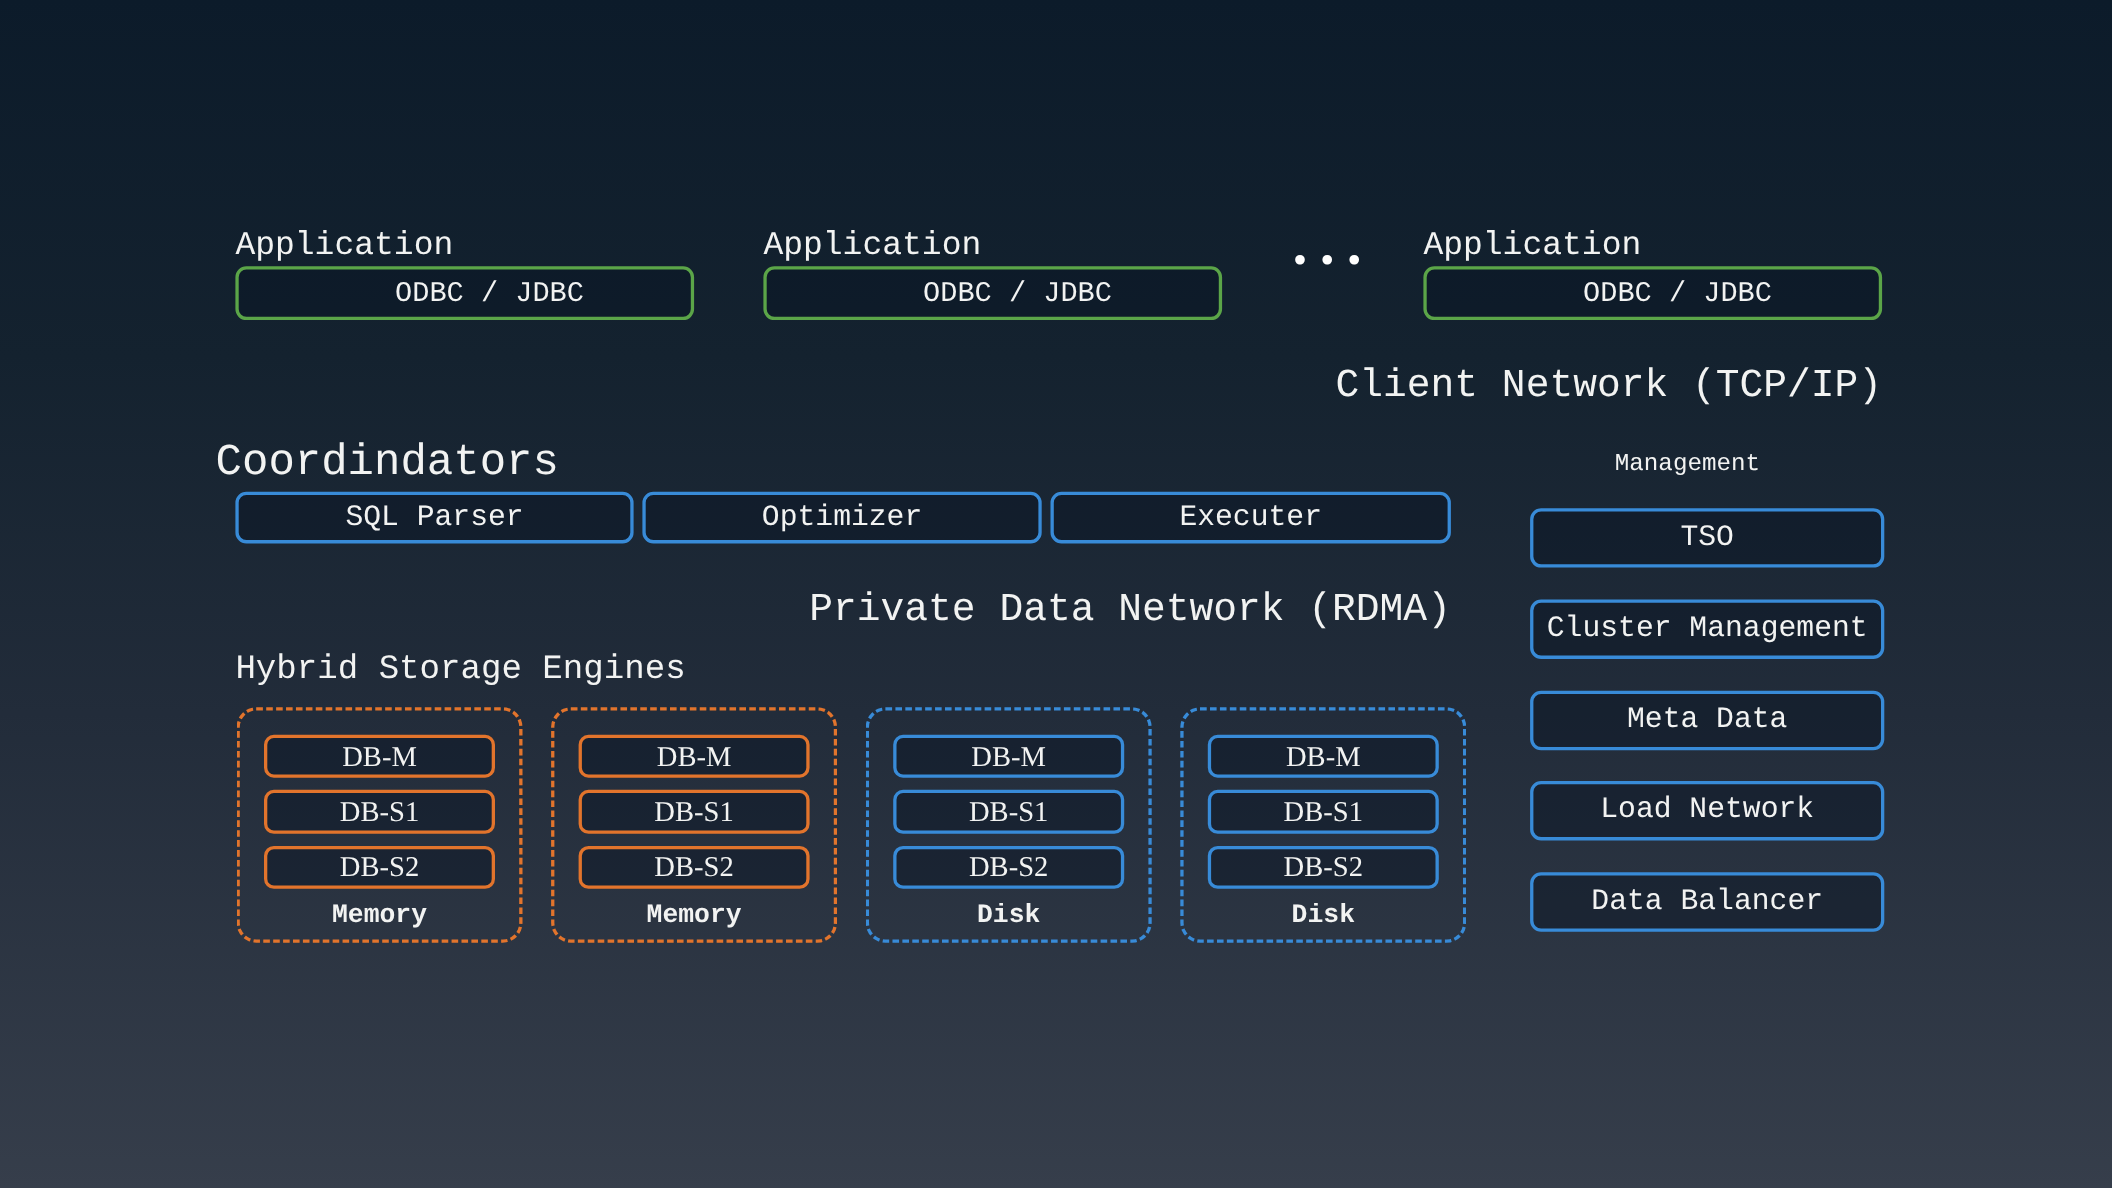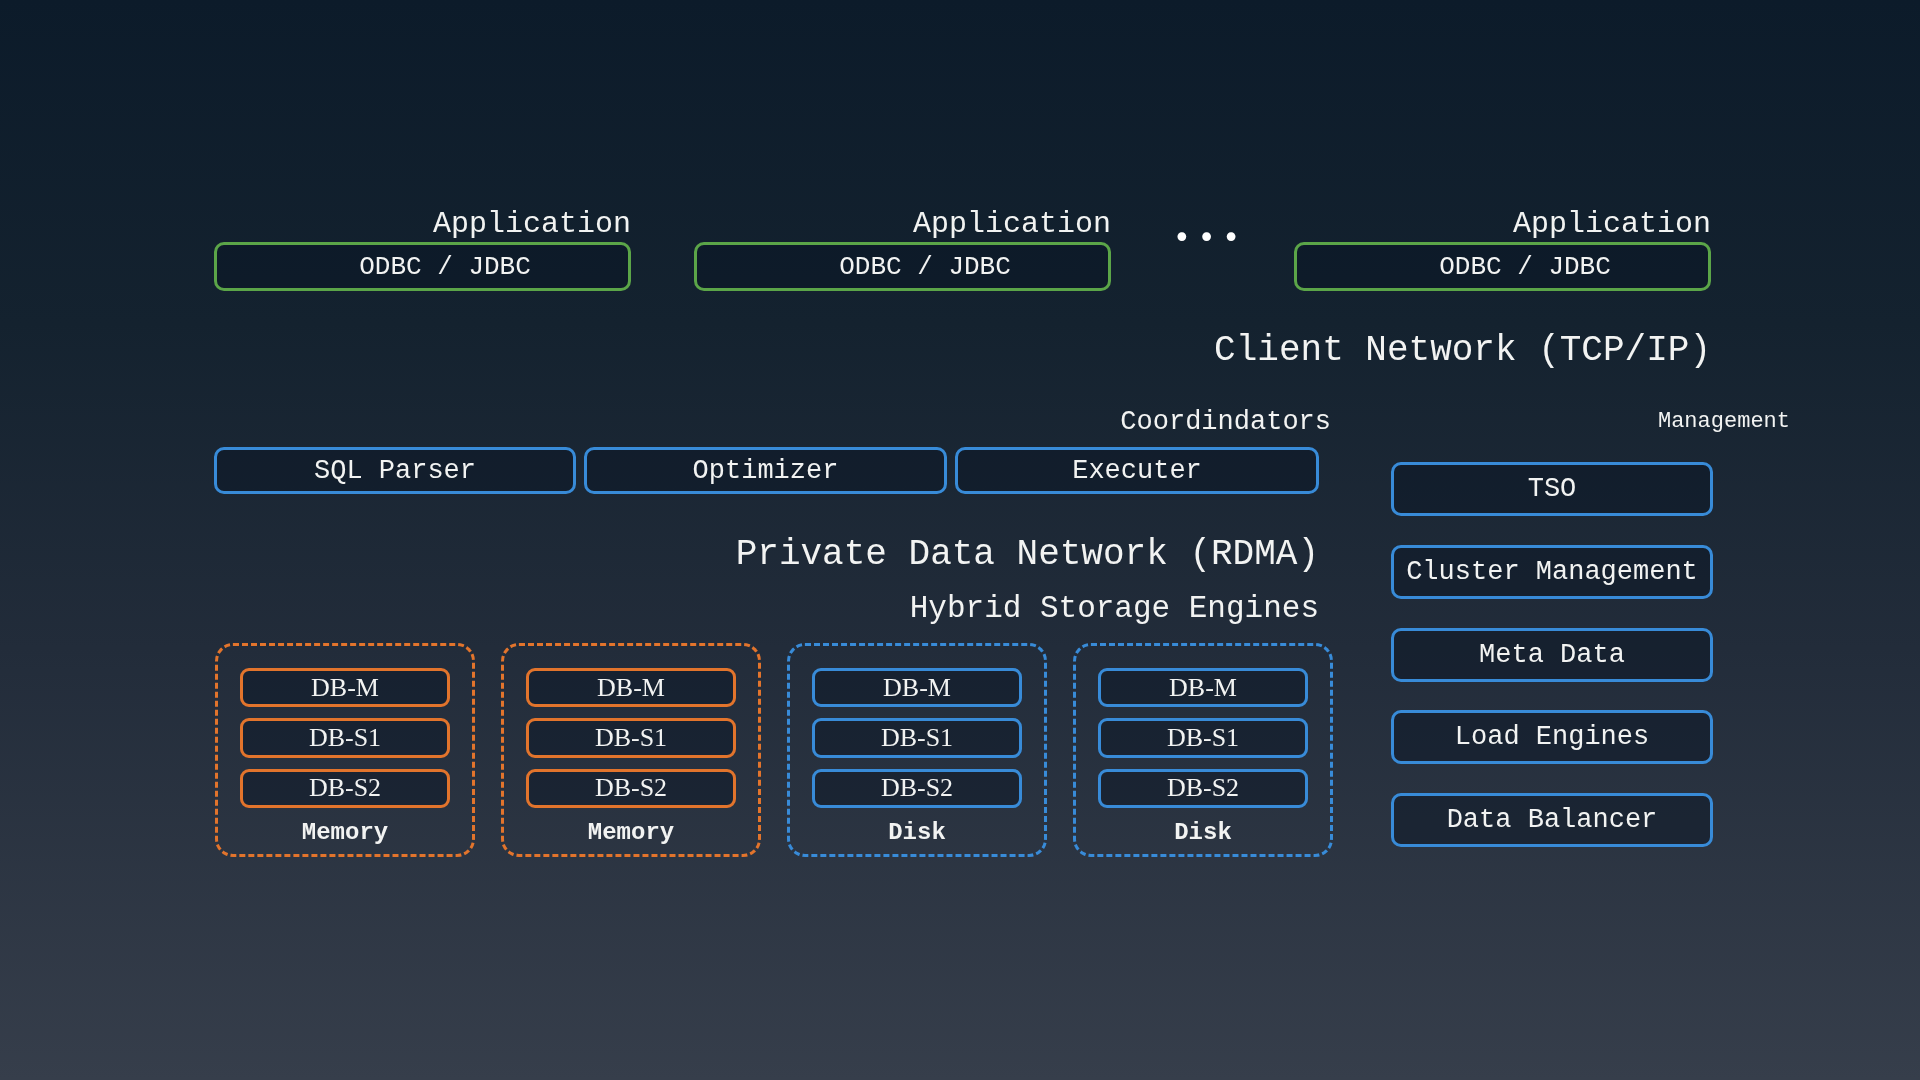--- a/index.html
+++ b/index.html
@@ -7,21 +7,21 @@
   #stage{
     position:relative;
     width:1920px;height:1080px;
     overflow:hidden;
     background:linear-gradient(180deg,#0c1b2a 0%,#14222f 30%,#222c3a 60%,#363e4b 100%);
     font-family:"Liberation Mono","DejaVu Sans Mono",monospace;
     color:#f2f3f2;
   }
   .heading{
     position:absolute;
-    text-align:right;
+    text-align:left;
     font-size:30px;
     line-height:36px;
     color:#f2f3f2;
     white-space:nowrap;
   }
   .label{
     position:absolute;
     text-align:right;
     font-size:36px;
     line-height:36px;
@@ -81,32 +81,32 @@
   <div class="heading" style="left:1294px;top:206px;width:417px;">Application</div>
 
   <div class="box green" style="left:214px;top:242px;width:417px;height:49px;">ODBC / JDBC</div>
   <div class="box green" style="left:694px;top:242px;width:417px;height:49px;">ODBC / JDBC</div>
   <div class="box green" style="left:1294px;top:242px;width:417px;height:49px;">ODBC / JDBC</div>
 
   <div class="dots">•••</div>
 
   <div class="label" style="left:214px;top:333px;width:1497px;">Client Network (TCP/IP)</div>
 
-  <div class="heading" style="left:226px;top:404px;width:1105px;font-size:27px;">Coordindators</div>
+  <div class="heading" style="left:196px;top:404px;width:1105px;font-size:40px;">Coordindators</div>
 
   <div class="box blue" style="left:214px;top:447px;width:362px;height:47px;">SQL Parser</div>
   <div class="box blue" style="left:584px;top:447px;width:363px;height:47px;">Optimizer</div>
   <div class="box blue" style="left:955px;top:447px;width:364px;height:47px;">Executer</div>
 
   <div class="heading" style="left:1468px;top:404px;width:322px;font-size:22px;">Management</div>
 
   <div class="box blue" style="left:1391px;top:462px;width:322px;height:54px;">TSO</div>
   <div class="box blue" style="left:1391px;top:545px;width:322px;height:54px;">Cluster Management</div>
   <div class="box blue" style="left:1391px;top:628px;width:322px;height:54px;">Meta Data</div>
-  <div class="box blue" style="left:1391px;top:710px;width:322px;height:54px;">Load Engines</div>
+  <div class="box blue" style="left:1391px;top:710px;width:322px;height:54px;">Load Network</div>
   <div class="box blue" style="left:1391px;top:793px;width:322px;height:54px;">Data Balancer</div>
 
   <div class="label" style="left:214px;top:537px;width:1105px;">Private Data Network (RDMA)</div>
 
   <div class="heading" style="left:214px;top:591px;width:1105px;font-size:31px;">Hybrid Storage Engines</div>
 
   <div class="group orange" style="left:215px;">
     <div class="node">DB-M</div>
     <div class="node">DB-S1</div>
     <div class="node">DB-S2</div>

